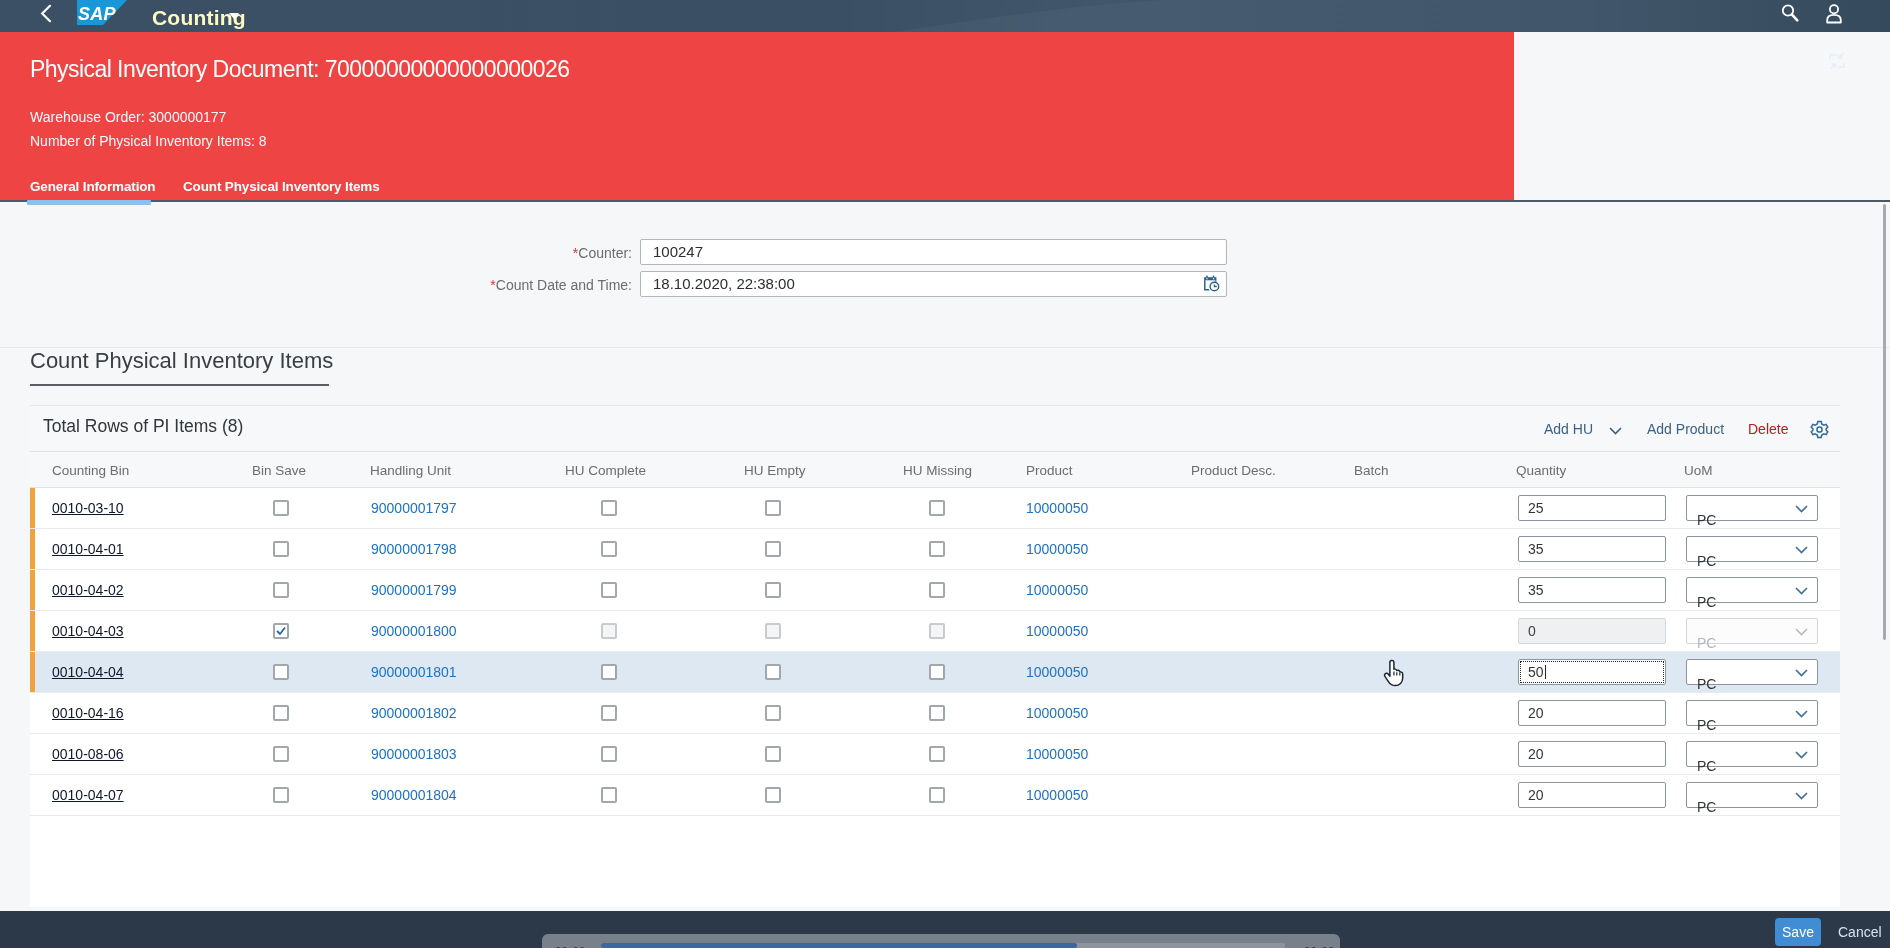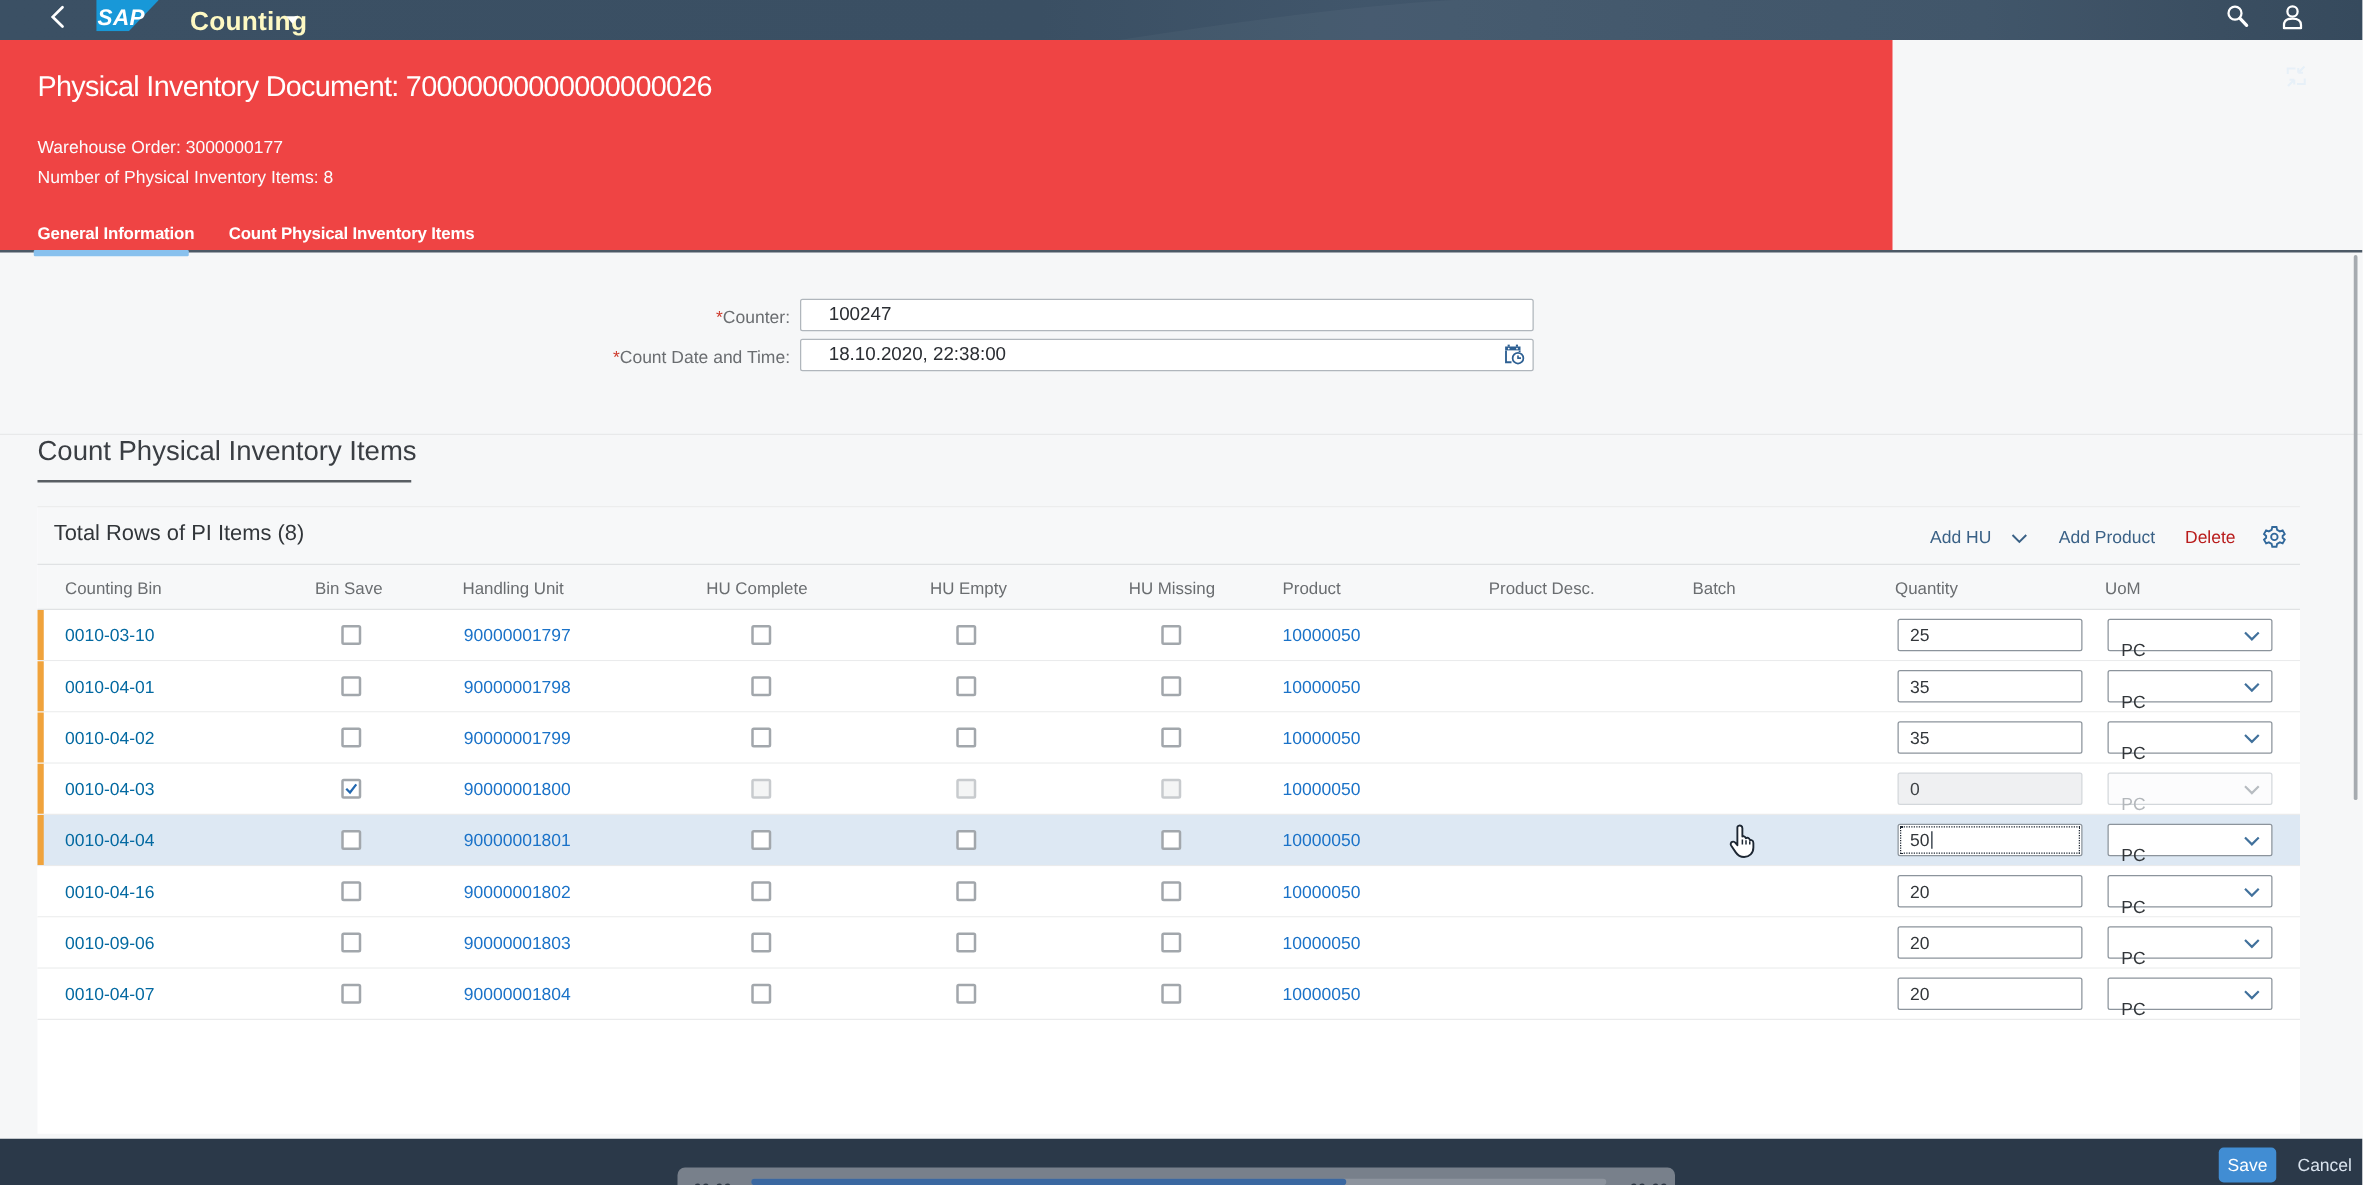--- a/index.html
+++ b/index.html
@@ -17,40 +17,40 @@
   #hSub1{position:absolute;left:30px;top:77px;font-size:14px;color:#fbfcfd;}
   #hSub2{position:absolute;left:30px;top:101px;font-size:14px;color:#fbfcfd;}
   #tab1{position:absolute;left:30px;top:147px;font-size:13.5px;font-weight:700;color:#fff;letter-spacing:-0.15px;}
   #tab2{position:absolute;left:183px;top:147px;font-size:13.5px;font-weight:700;color:#fff;letter-spacing:-0.15px;}
   #tabLine{position:absolute;left:0;top:200px;width:1890px;height:2px;background:#4c5966;}
   #tabSel{position:absolute;left:27px;top:200px;width:124px;height:5px;background:#88c1ee;border-radius:1px;}
 
   
   .flabel{position:absolute;width:220px;text-align:right;font-size:14px;color:#6a6d70;}
   .flabel .req{color:#ce3b2d;}
-  .finput{position:absolute;left:640px;width:587px;height:26px;box-sizing:border-box;background:#fff;border:1px solid #b0b6bc;border-radius:2px;font-size:15px;color:#2b2e33;line-height:24px;padding:0 22px;}
+  .finput{position:absolute;left:640px;width:587px;height:26px;box-sizing:border-box;background:#fff;border:1px solid #b0b6bc;border-radius:2px;font-size:15px;color:#2b2e33;line-height:24px;padding:0 12px;}
 
   
   #secTitle{position:absolute;left:30px;top:348px;font-size:22px;color:#3a3e43;}
   #secDiv{position:absolute;left:0;top:347px;width:1890px;height:1px;background:#e8e9ea;}
   #secUnderline{position:absolute;left:30px;top:384px;width:299px;height:2px;background:#595e63;}
 
   
   #panel{position:absolute;left:30px;top:405px;width:1810px;height:502px;background:#fff;border-top:1px solid #e6e7e8;box-sizing:border-box;}
   #toolbar{position:absolute;left:0;top:0;width:1810px;height:46px;background:#f7f8f9;border-bottom:1px solid #e0e2e4;box-sizing:border-box;}
   #tbTitle{position:absolute;left:13px;top:10px;font-size:17.5px;color:#32363a;}
   .tbAct{position:absolute;top:15px;font-size:14px;color:#3a6186;}
   #tbDelete{color:#b91c1c;}
   #colHead{position:absolute;left:0;top:46px;width:1810px;height:36px;background:#f7f8f9;border-bottom:1px solid #e0e2e4;box-sizing:border-box;}
   .hc{position:absolute;top:11px;font-size:13.5px;color:#6a6d70;white-space:nowrap;}
 
   .row{position:absolute;left:0;width:1810px;height:41px;background:#fff;border-bottom:1px solid #eaebec;box-sizing:border-box;}
   .row.hl{background:#dde8f3;}
   .bar{position:absolute;left:0;top:0;width:5px;height:40px;background:#f0a33c;}
-  .bin{position:absolute;left:22px;top:12px;font-size:14px;color:#0369a1;}
+  .bin{position:absolute;left:22px;top:12px;font-size:14px;color:#0f172a;text-decoration:underline;}
   .lnk{position:absolute;top:12px;font-size:14px;color:#1a72c8;}
   .cb{position:absolute;top:12px;width:12px;height:12px;border:2px solid #a2a7ac;border-radius:2px;background:#fff;}
   .cb.dis{border-color:#c8cbce;background:#f4f5f5;}
   .qty{position:absolute;left:1488px;top:7px;width:148px;height:26px;box-sizing:border-box;border:1px solid #8c949c;border-radius:2px;background:#fff;font-size:14px;color:#32363a;line-height:24px;padding:0 9px;}
   .qty.dis{background:#eff0f2;border-color:#d3d7db;color:#3f4347;}
   .uom{position:absolute;left:1656px;top:7px;width:132px;height:26px;box-sizing:border-box;border:1px solid #8c949c;border-radius:2px;background:#fff;font-size:14px;color:#32363a;line-height:24px;padding:12px 0 0 10px;}
   .uom.dis{background:#fcfcfd;border-color:#d3d7db;color:#b3b7bb;}
 
   
   #footer{position:absolute;left:0;top:911px;width:1890px;height:37px;background:#2b3949;}
@@ -257,21 +257,21 @@
       <div class="cb" style="left:571px;"></div>
       <div class="cb" style="left:735px;"></div>
       <div class="cb" style="left:899px;"></div>
       <div class="lnk" style="left:996px;">10000050</div>
       <div class="qty">20</div>
       <div class="uom">PC<svg width="13" height="8" viewBox="0 0 13 8" style="position:absolute;right:9px;top:9px">
             <path d="M1 1 L6.5 6.5 L12 1" fill="none" stroke="#41719c" stroke-width="1.7"></path>
           </svg></div>
     </div>
     <div class="row" style="top:328px;">
-      <div class="bin">0010-09-06</div>
+      <div class="bin">0010-08-06</div>
       <div class="cb" style="left:243px;"></div>
       <div class="lnk" style="left:341px;">90000001803</div>
       <div class="cb" style="left:571px;"></div>
       <div class="cb" style="left:735px;"></div>
       <div class="cb" style="left:899px;"></div>
       <div class="lnk" style="left:996px;">10000050</div>
       <div class="qty">20</div>
       <div class="uom">PC<svg width="13" height="8" viewBox="0 0 13 8" style="position:absolute;right:9px;top:9px">
             <path d="M1 1 L6.5 6.5 L12 1" fill="none" stroke="#41719c" stroke-width="1.7"></path>
           </svg></div>

